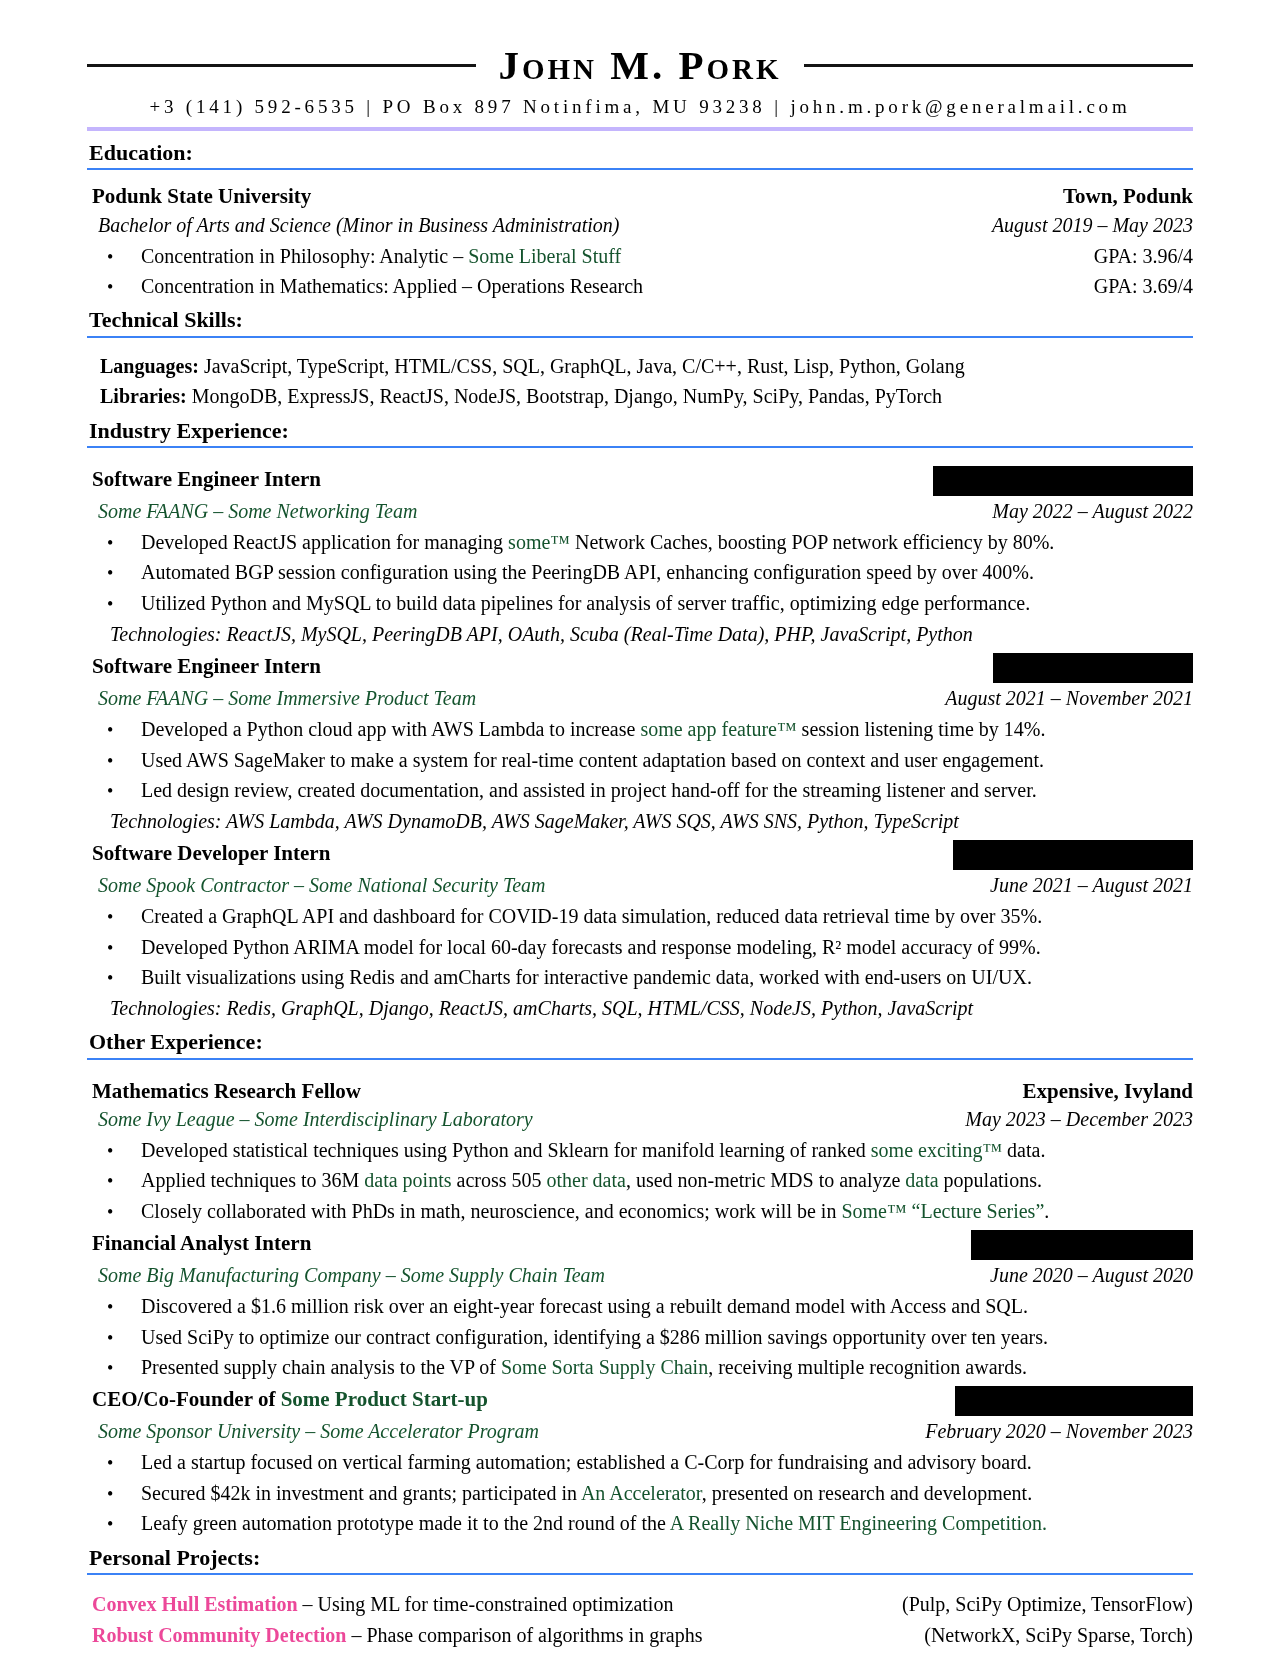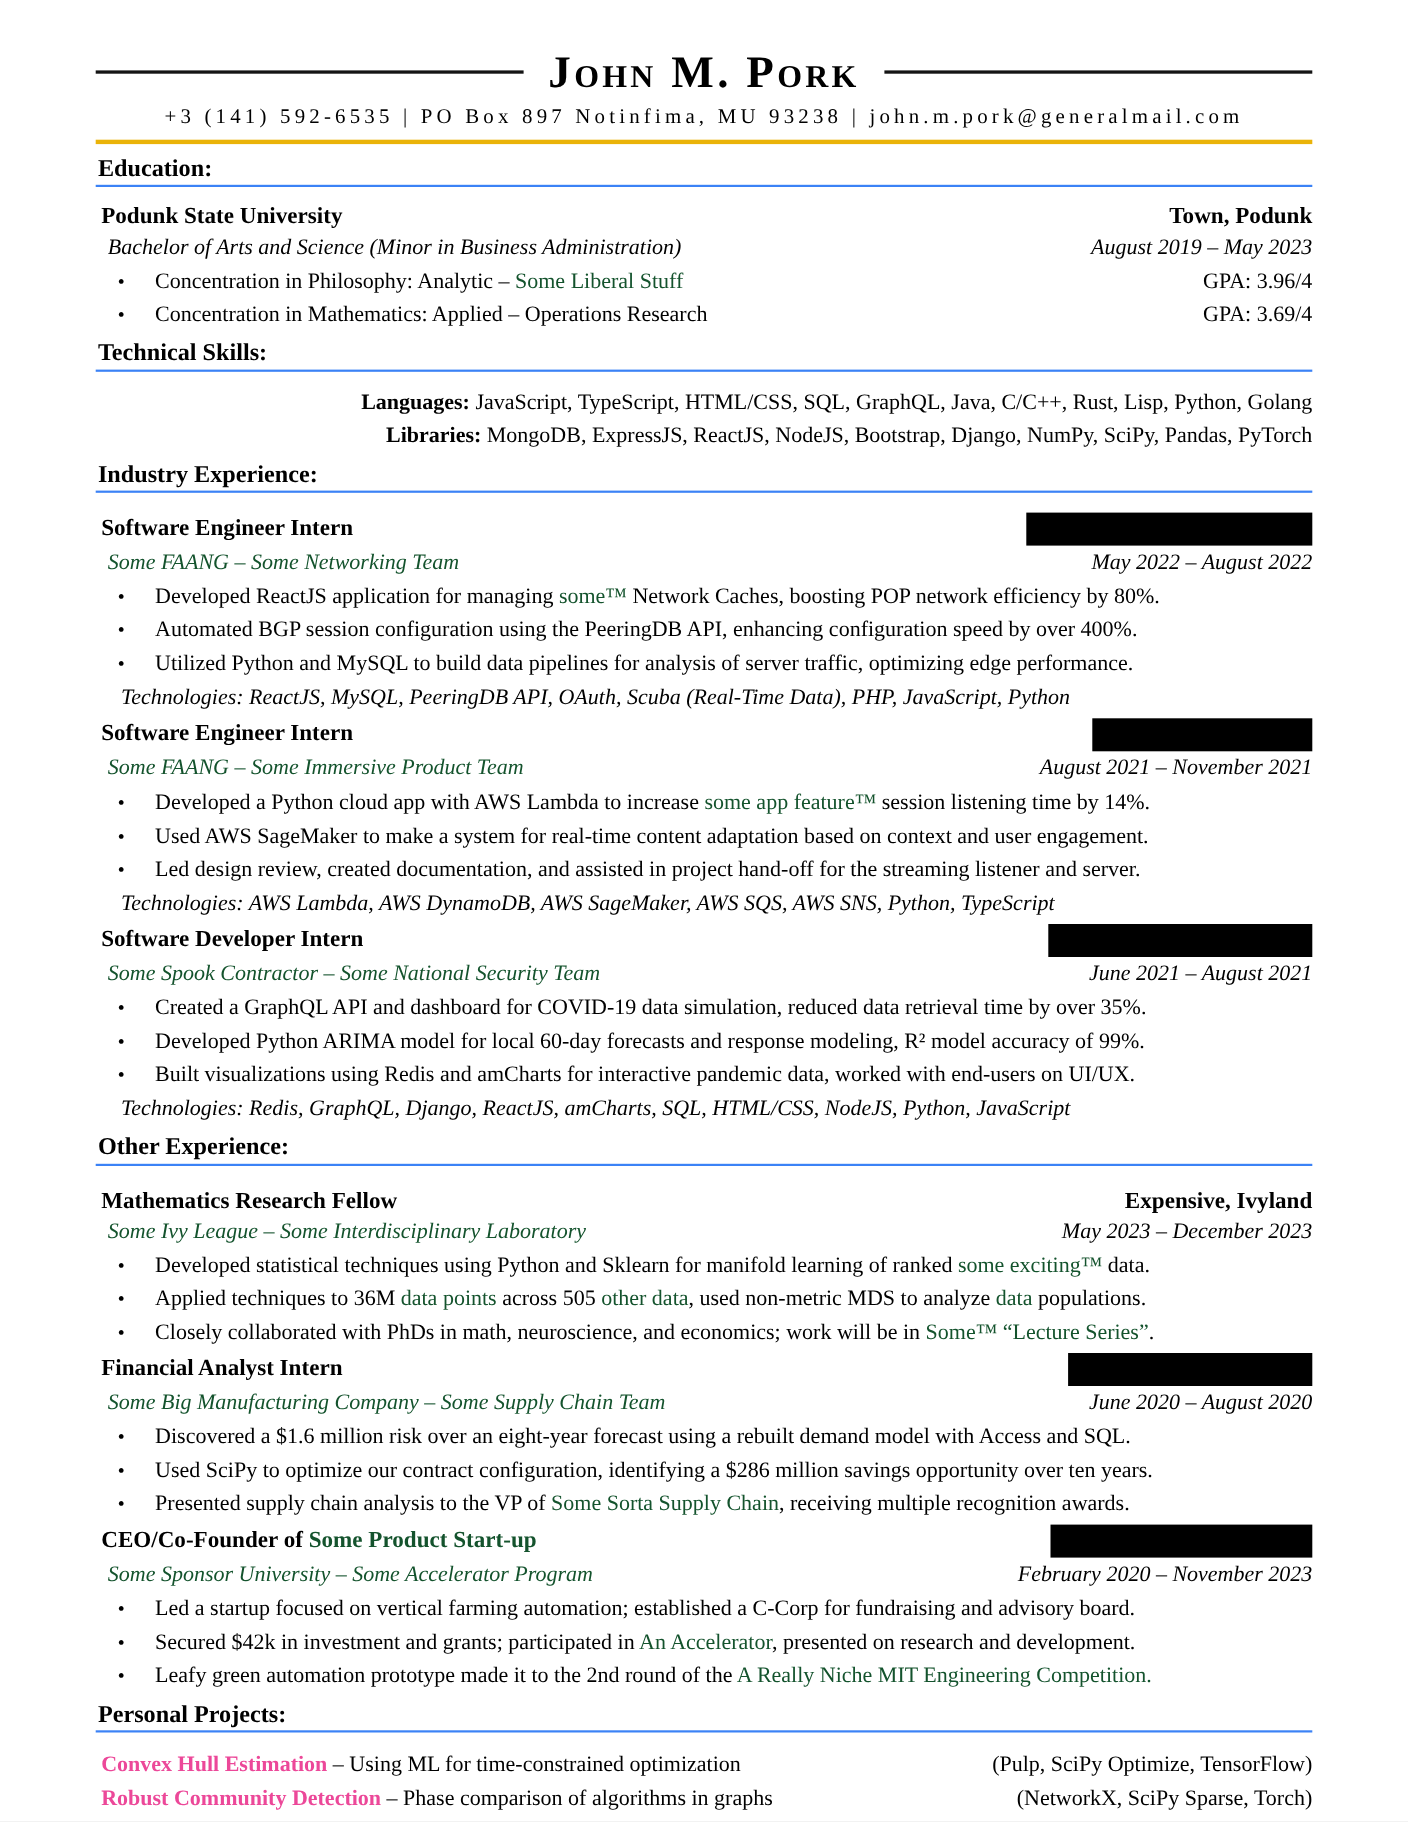--- a/index.html
+++ b/index.html
@@ -10,42 +10,42 @@
   }
   
   .name-row{display:flex;align-items:center;gap:22px;}
   .name-rule{flex:1;height:0;border-top:3px solid #141414;}
   .person-name{
     margin:0;font-size:41px;font-weight:700;font-variant:small-caps;
     letter-spacing:3px;white-space:nowrap;line-height:1.05;
   }
   .contact{
     text-align:center;font-size:19px;letter-spacing:0.2em;
-    margin-top:9px;padding-bottom:9px;border-bottom:4px solid #eab308;
+    margin-top:9px;padding-bottom:9px;border-bottom:4px solid #c4b5fd;
     white-space:nowrap;
   }
   
   .sec{margin-top:9px;}
   .sec-h{
     font-size:22px;font-weight:700;margin:0;padding:0 0 3px 2px;
     border-bottom:2px solid #3b82f6;line-height:1.15;
   }
   .sec-body{padding-top:11px;}
   .row{display:flex;justify-content:space-between;align-items:baseline;}
   .bold{font-weight:700;}
   .ital{font-style:italic;}
   .nowrap{white-space:nowrap;}
   .c-red{color:#14532d;}
   .head-row{font-size:21px;line-height:1.25;padding-left:5px;margin-top:2px;}
   .sub-row{font-size:20px;line-height:1.25;padding-left:11px;margin-top:3px;align-items:center;}
   .bullet-row{display:flex;align-items:baseline;font-size:20px;line-height:1.17;margin-top:7px;}
   .bullet-glyph{width:34px;margin-left:20px;flex:0 0 auto;font-size:18px;}
   .bullet-text{flex:1;}
   .bullet-right{white-space:nowrap;margin-left:12px;}
-  .skill-row{font-size:20px;line-height:1.3;padding-left:13px;margin-top:4px;text-align:right;}
+  .skill-row{font-size:20px;line-height:1.3;padding-left:13px;margin-top:4px;}
   .tech-line{font-size:20px;font-style:italic;line-height:1.2;padding-left:23px;margin-top:7px;}
   .job{margin-top:7px;}
   .redaction{height:30px;background:#000;align-self:center;flex:0 0 auto;}
   
   .proj-row{display:flex;align-items:baseline;font-size:20px;line-height:1.3;margin-top:5px;padding-left:5px;}
   .proj-left{flex:1;}
   .proj-name{font-weight:700;color:#ec4899;margin-top:28px;}
   .proj-tech{white-space:nowrap;margin-left:16px;}
 </style>
 </head>

